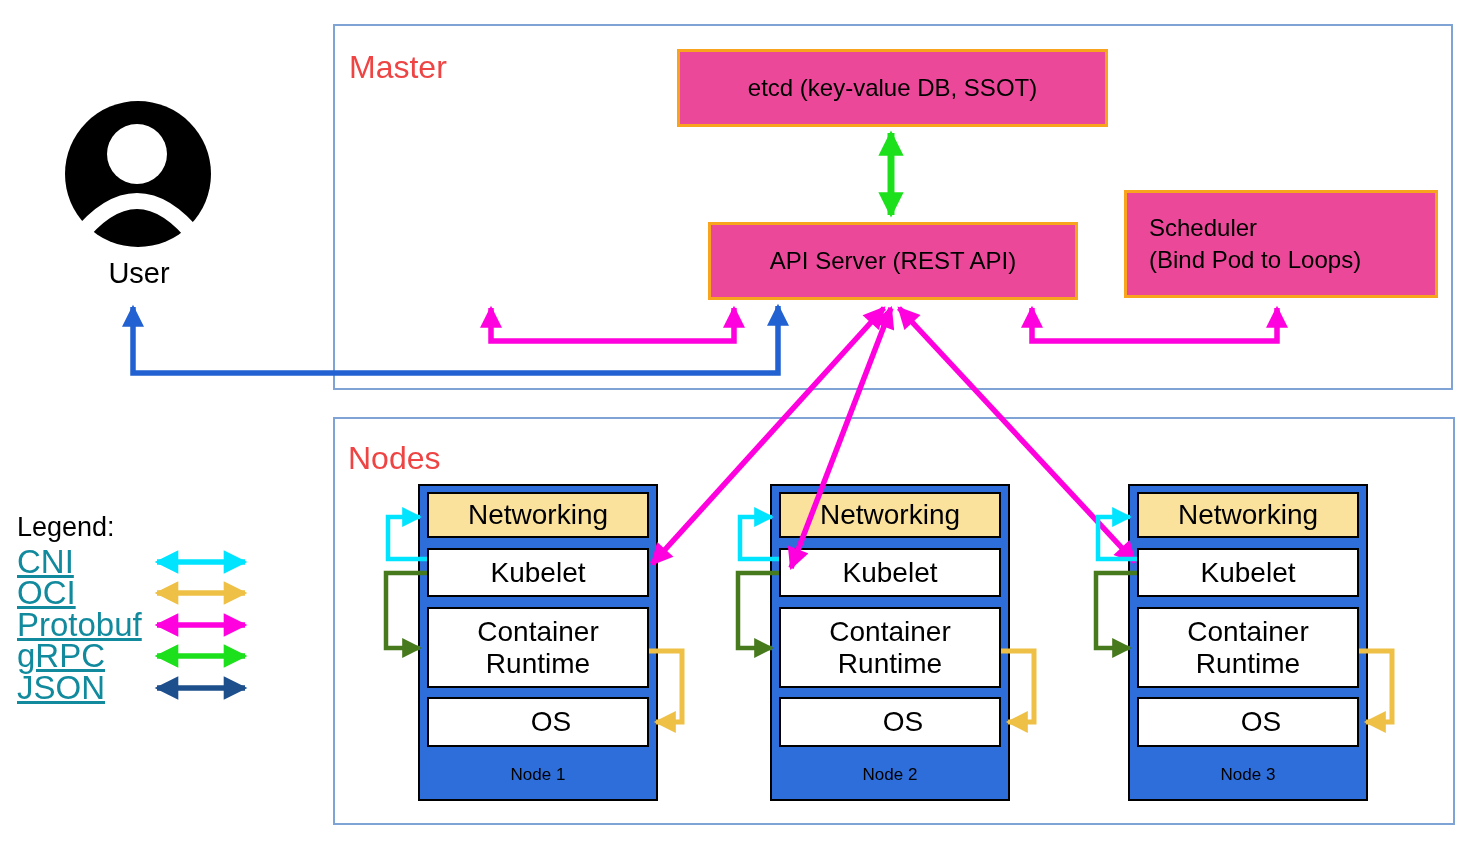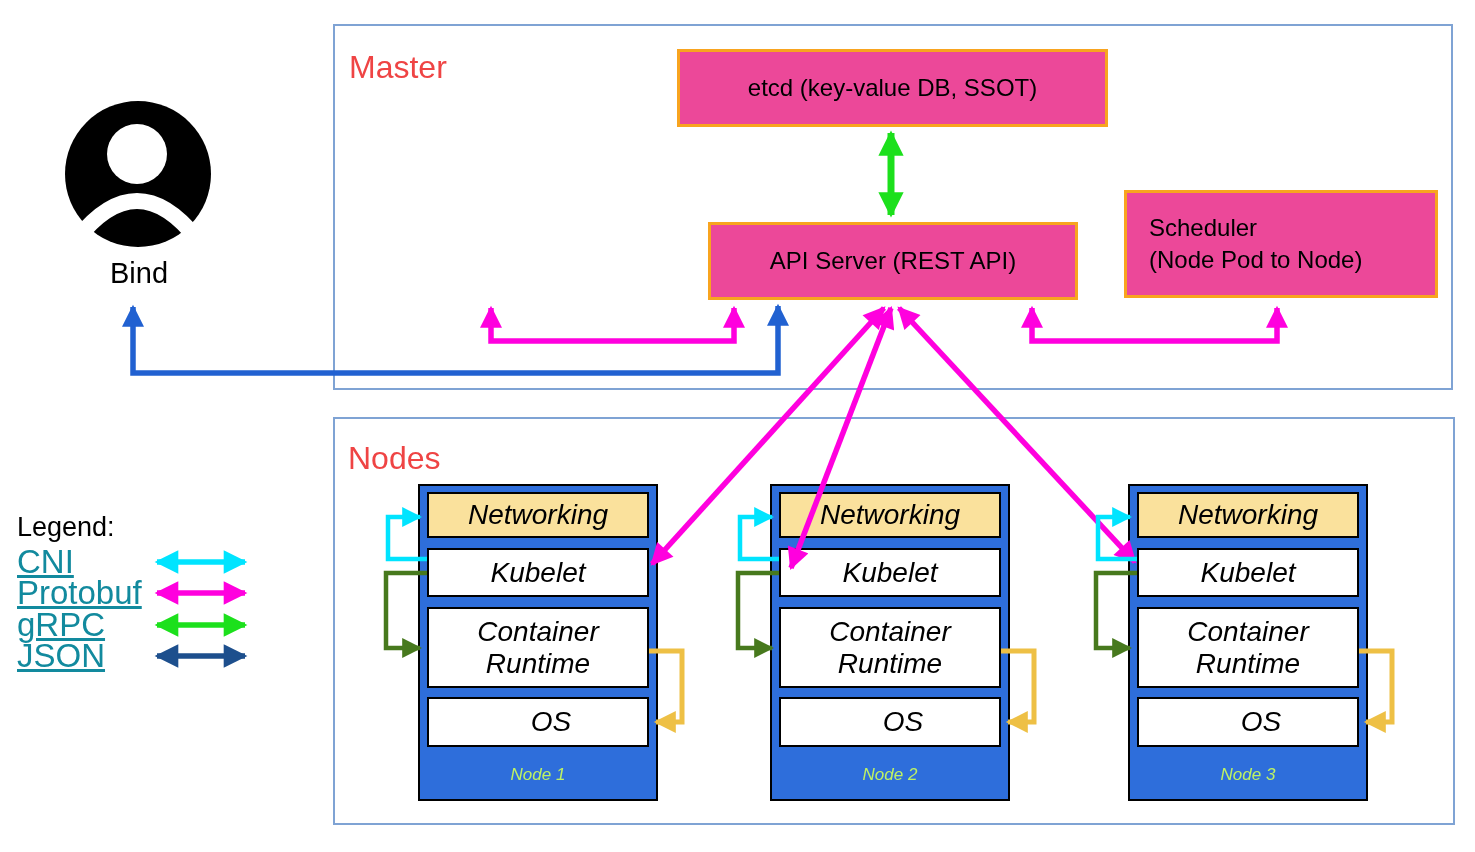--- a/index.html
+++ b/index.html
@@ -20,36 +20,35 @@
     border:3px solid var(--orange,#F8A41F);
     font-size:24px; line-height:1.32; display:flex; flex-direction:column;
     justify-content:center;
   }
   .obox.centered { align-items:center; text-align:center; }
   .obox.lefted { padding-left:22px; }
   .node {
     position:absolute; top:484px; width:240px; height:317px;
     background:var(--node-blue,#2E6EDB); border:2px solid #000;
     box-sizing:border-box;
-    font-style:italic;
   }
   .nlayer {
     position:absolute; left:7px; width:222px; background:#fff;
     border:2px solid #000; box-sizing:border-box;
     display:flex; align-items:center; justify-content:center; text-align:center;
     font-size:28px; line-height:1.12; color:#000;
   }
   .nlayer.networking { top:6px;  height:46px; background:var(--networking-fill,#FAE19C); }
   .nlayer.kubelet    { top:62px; height:49px; }
   .nlayer.cruntime   { top:121px; height:81px; }
   .nlayer.os         { top:211px; height:50px;padding-left:26px; }
   .nlabel {
     position:absolute; left:0; right:0; top:263px; height:52px;
     display:flex; align-items:center; justify-content:center;
-    color:#bef264; font-size:17px;
+    color:#000000; font-size:17px;
   }
   #user-icon { position:absolute; left:64px; top:99px; }
   #user-label {
     position:absolute; left:64px; top:257px; width:150px; text-align:center;
     font-size:29px;
   }
   #legend { position:absolute; left:17px; top:512px; width:270px; }
   #legend-title { font-size:27px; height:34px; color:#000; }
   .legend-row { position:relative; height:31.5px; display:flex; align-items:center; }
   .legend-link {
@@ -75,29 +74,29 @@
     <span>etcd (key-value DB, SSOT)</span>
   </div>
 
   <div class="obox centered" style="left:708px; top:222px; width:370px; height:78px;">
     <span>API Server (REST API)</span>
   </div>
 
 
   <div class="obox lefted" style="left:1124px; top:190px; width:314px; height:108px;">
     <span>Scheduler</span>
-    <span>(Node Pod to Node)</span>
+    <span>(Bind Pod to Loops)</span>
   </div>
 
   <svg id="user-icon" width="150" height="152" viewBox="0 0 150 152">
     <circle cx="74" cy="75" r="73" fill="#000"></circle>
     <circle cx="73" cy="55" r="30" fill="#fff"></circle>
     <path d="M 13 140 Q 73 64 133 140" stroke="#fff" stroke-width="16" fill="none"></path>
   </svg>
-  <div id="user-label">Bind</div>
+  <div id="user-label">User</div>
 
   <div id="nodes-holder">
       <div class="node" style="left: 418px;">
         <div class="nlayer networking">Networking</div>
         <div class="nlayer kubelet">Kubelet</div>
         <div class="nlayer cruntime">Container Runtime</div>
         <div class="nlayer os">OS</div>
         <div class="nlabel">Node 1</div>
       </div>
       <div class="node" style="left: 770px;">
@@ -121,20 +120,31 @@
     <div id="legend-rows">
         <div class="legend-row">
           <span class="legend-link">CNI</span>
           <svg class="larrow" width="116" height="24" viewBox="0 0 116 24">
             <defs>
               <marker id="lm0" viewBox="0 0 10 10" refX="9" refY="5" markerWidth="4.6" markerHeight="4.3" orient="auto-start-reverse" markerUnits="strokeWidth">
                 <path d="M0 0 L10 5 L0 10 z" fill="#00E4FF"></path>
               </marker>
             </defs>
             <line x1="14" y1="12" x2="102" y2="12" stroke="#00E4FF" stroke-width="5.5" marker-start="url(#lm0)" marker-end="url(#lm0)"></line>
+          </svg>
+        </div>
+        <div class="legend-row">
+          <span class="legend-link">OCI</span>
+          <svg class="larrow" width="116" height="24" viewBox="0 0 116 24">
+            <defs>
+              <marker id="lm2" viewBox="0 0 10 10" refX="9" refY="5" markerWidth="4.6" markerHeight="4.3" orient="auto-start-reverse" markerUnits="strokeWidth">
+                <path d="M0 0 L10 5 L0 10 z" fill="#EEC045"></path>
+              </marker>
+            </defs>
+            <line x1="14" y1="12" x2="102" y2="12" stroke="#EEC045" stroke-width="5.5" marker-start="url(#lm2)" marker-end="url(#lm2)"></line>
           </svg>
         </div>
         <div class="legend-row">
           <span class="legend-link">Protobuf</span>
           <svg class="larrow" width="116" height="24" viewBox="0 0 116 24">
             <defs>
               <marker id="lm3" viewBox="0 0 10 10" refX="9" refY="5" markerWidth="4.6" markerHeight="4.3" orient="auto-start-reverse" markerUnits="strokeWidth">
                 <path d="M0 0 L10 5 L0 10 z" fill="#FF00DE"></path>
               </marker>
             </defs>

